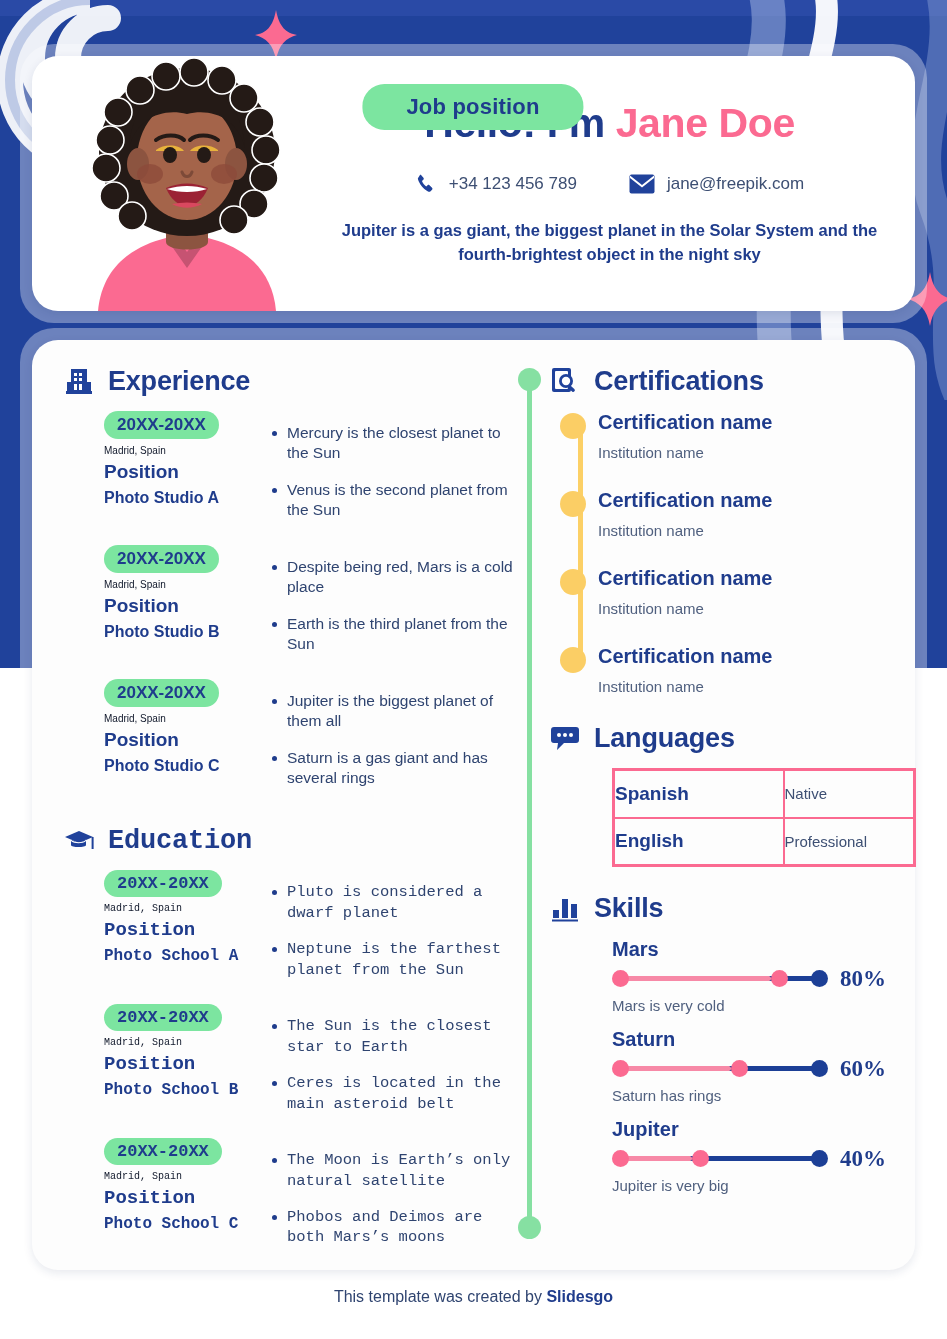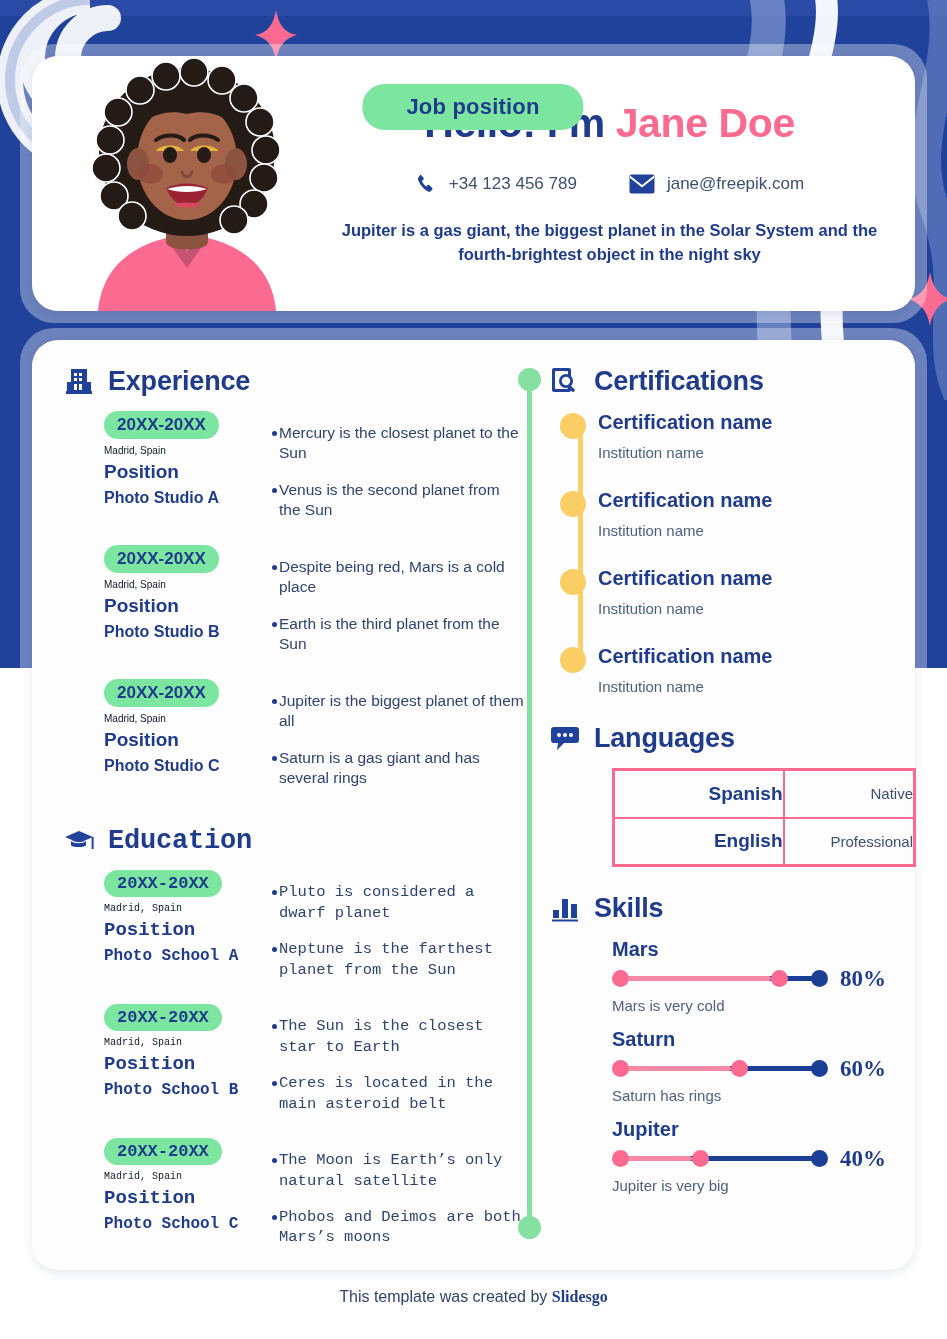--- a/index.html
+++ b/index.html
@@ -203,21 +203,21 @@
   .org {
     font-size: 16px;
     font-weight: bold;
     color: #1f3c8c;
     margin-top: 6px;
   }
   .entry-right { flex: 1; padding-top: 12px; }
   .bullet {
     display: flex;
     align-items: flex-start;
-    gap: 2px;
+    gap: 10px;
     font-size: 15.5px;
     color: #2f4470;
     line-height: 1.32;
     margin-bottom: 16px;
   }
   .bullet .dot {
     width: 5px; height: 5px;
     background: #1f3c8c;
     border-radius: 50%;
     margin-top: 8px;
@@ -255,21 +255,21 @@
   .lang-table {
     margin-left: 62px;
     margin-top: 12px;
     border-collapse: collapse;
     width: 304px;
     border: 3px solid #fb6a91;
   }
   .lang-table td {
     border: 2px solid #fb6a91;
     height: 48px;
-    text-align: right;
+    text-align: left;
     vertical-align: middle;
   }
   .lang-name {
     width: 170px;
     font-size: 19px;
     font-weight: bold;
     color: #1f3c8c;
   }
   .lang-level {
     font-size: 15px;
@@ -326,21 +326,21 @@
 
   
   .footer {
     position: absolute;
     left: 0; top: 1288px;
     width: 947px;
     text-align: center;
     font-size: 16px;
     color: #2f4470;
   }
-  .footer b { color: #1f3c8c; font-family: Liberation Serif, serif; }
+  .footer b { color: #1f3c8c; }
 </style>
 </head>
 <body>
 
 <div id="page">
 
   <div class="bg-blue"></div>
   <div class="bg-blue-dark"></div>
 
   <svg class="spiral" viewBox="0 0 260 260">

